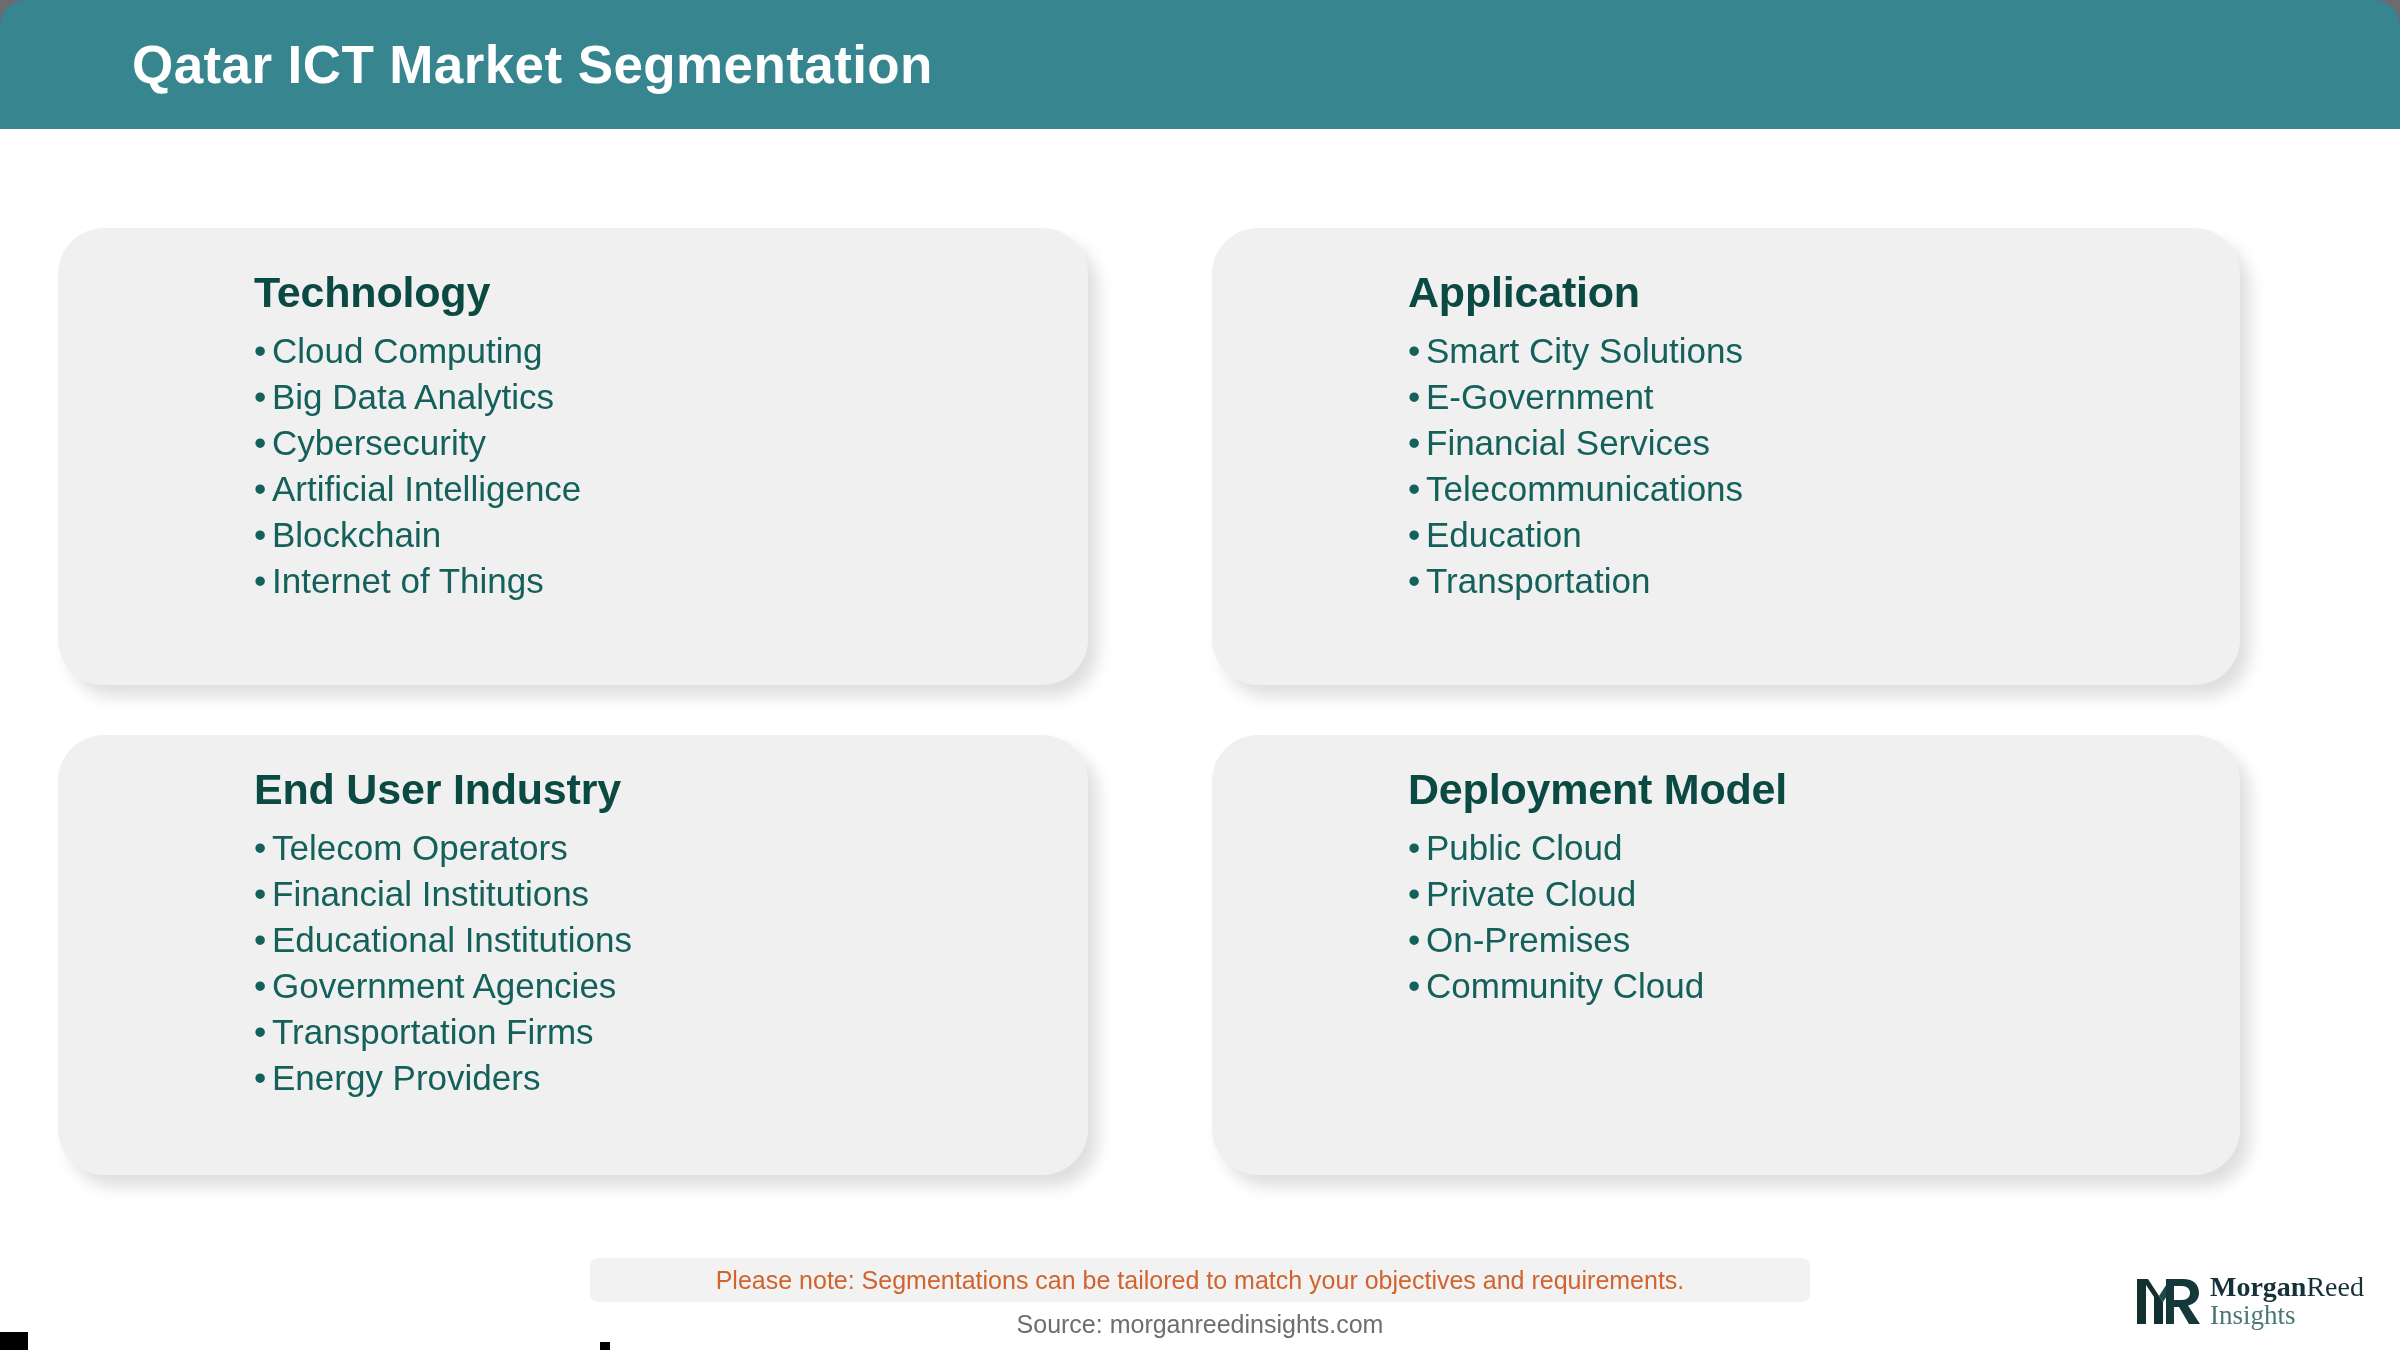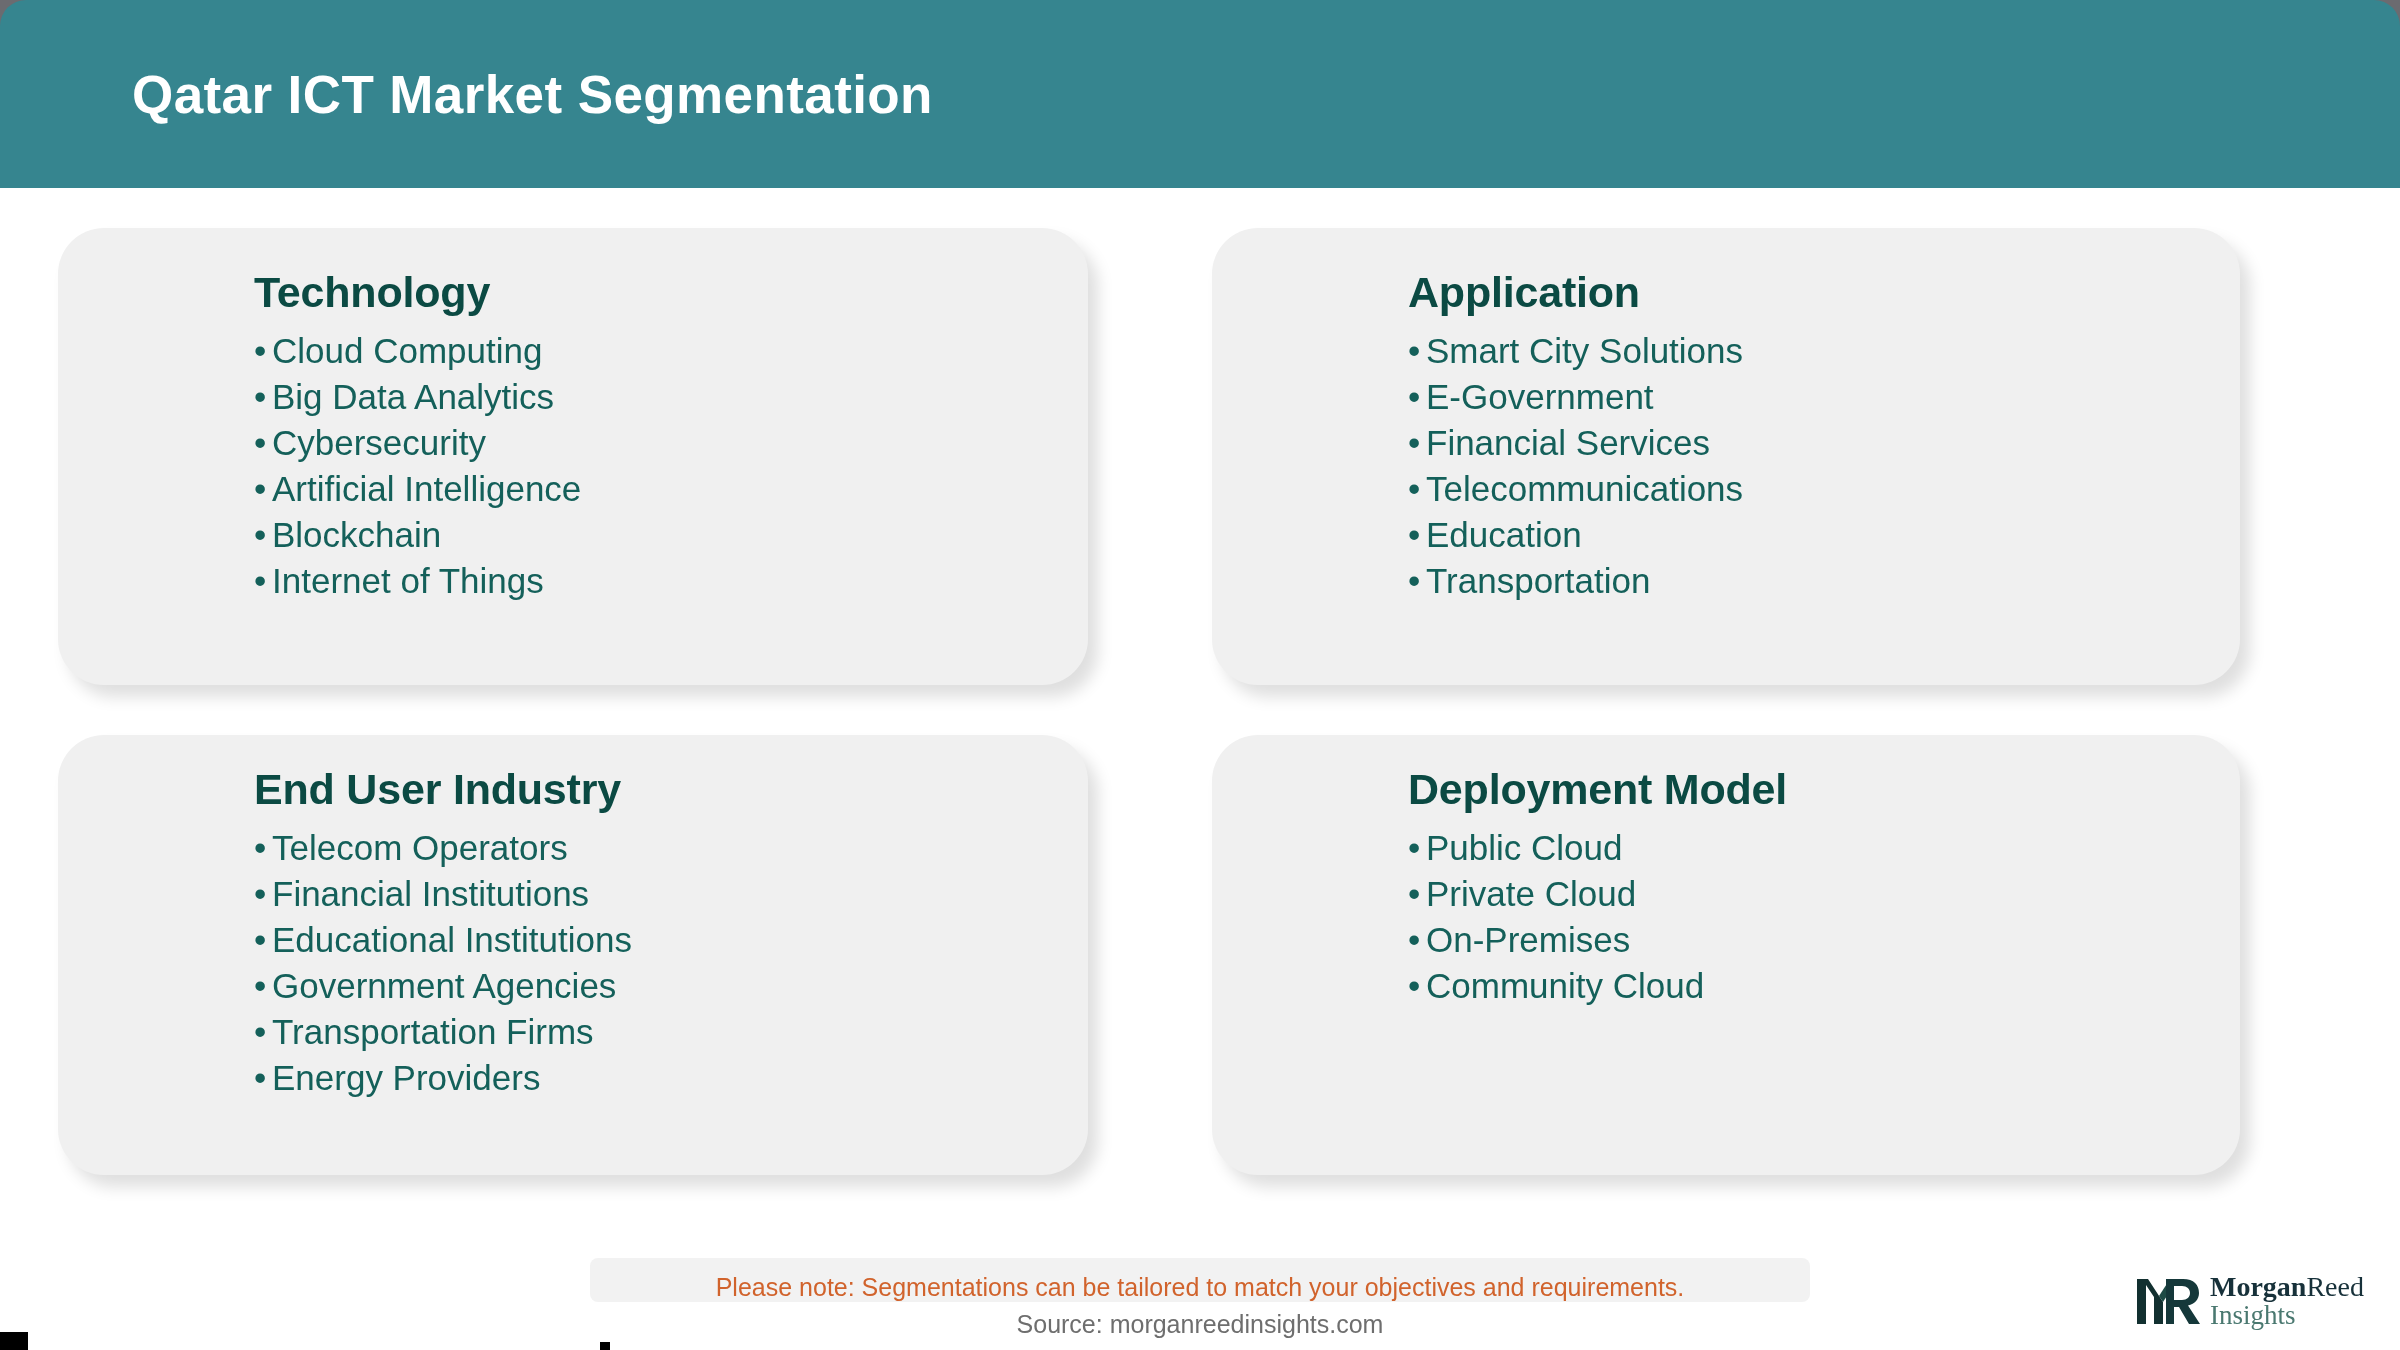--- a/index.html
+++ b/index.html
@@ -45,21 +45,21 @@
     width: 2400px;
     height: 40px;
     background: #6b6b70;
     z-index: 2;
   }
   .header {
     position: absolute;
     left: 0;
     top: 0;
     width: 2400px;
-    height: 188px;
+    height: 129px;
     background: #36858f;
     border-top-left-radius: 26px;
     border-top-right-radius: 26px;
     z-index: 3;
     box-sizing: border-box;
     display: flex;
     align-items: center;
   }
   .header-title {
     color: #ffffff;
@@ -141,21 +141,21 @@
   }
   .note-pill {
     position: absolute;
     left: 590px;
     top: 8px;
     width: 1220px;
     height: 44px;
     background: #f2f2f2;
     border-radius: 8px;
     display: flex;
-    align-items: flex-end;
+    align-items: center;
     justify-content: center;
   }
   .note-text {
     color: #d1632c;
     font-size: 25px;
     font-family: "Liberation Sans", sans-serif;
     white-space: nowrap;
   }
   .source-text {
     position: absolute;

